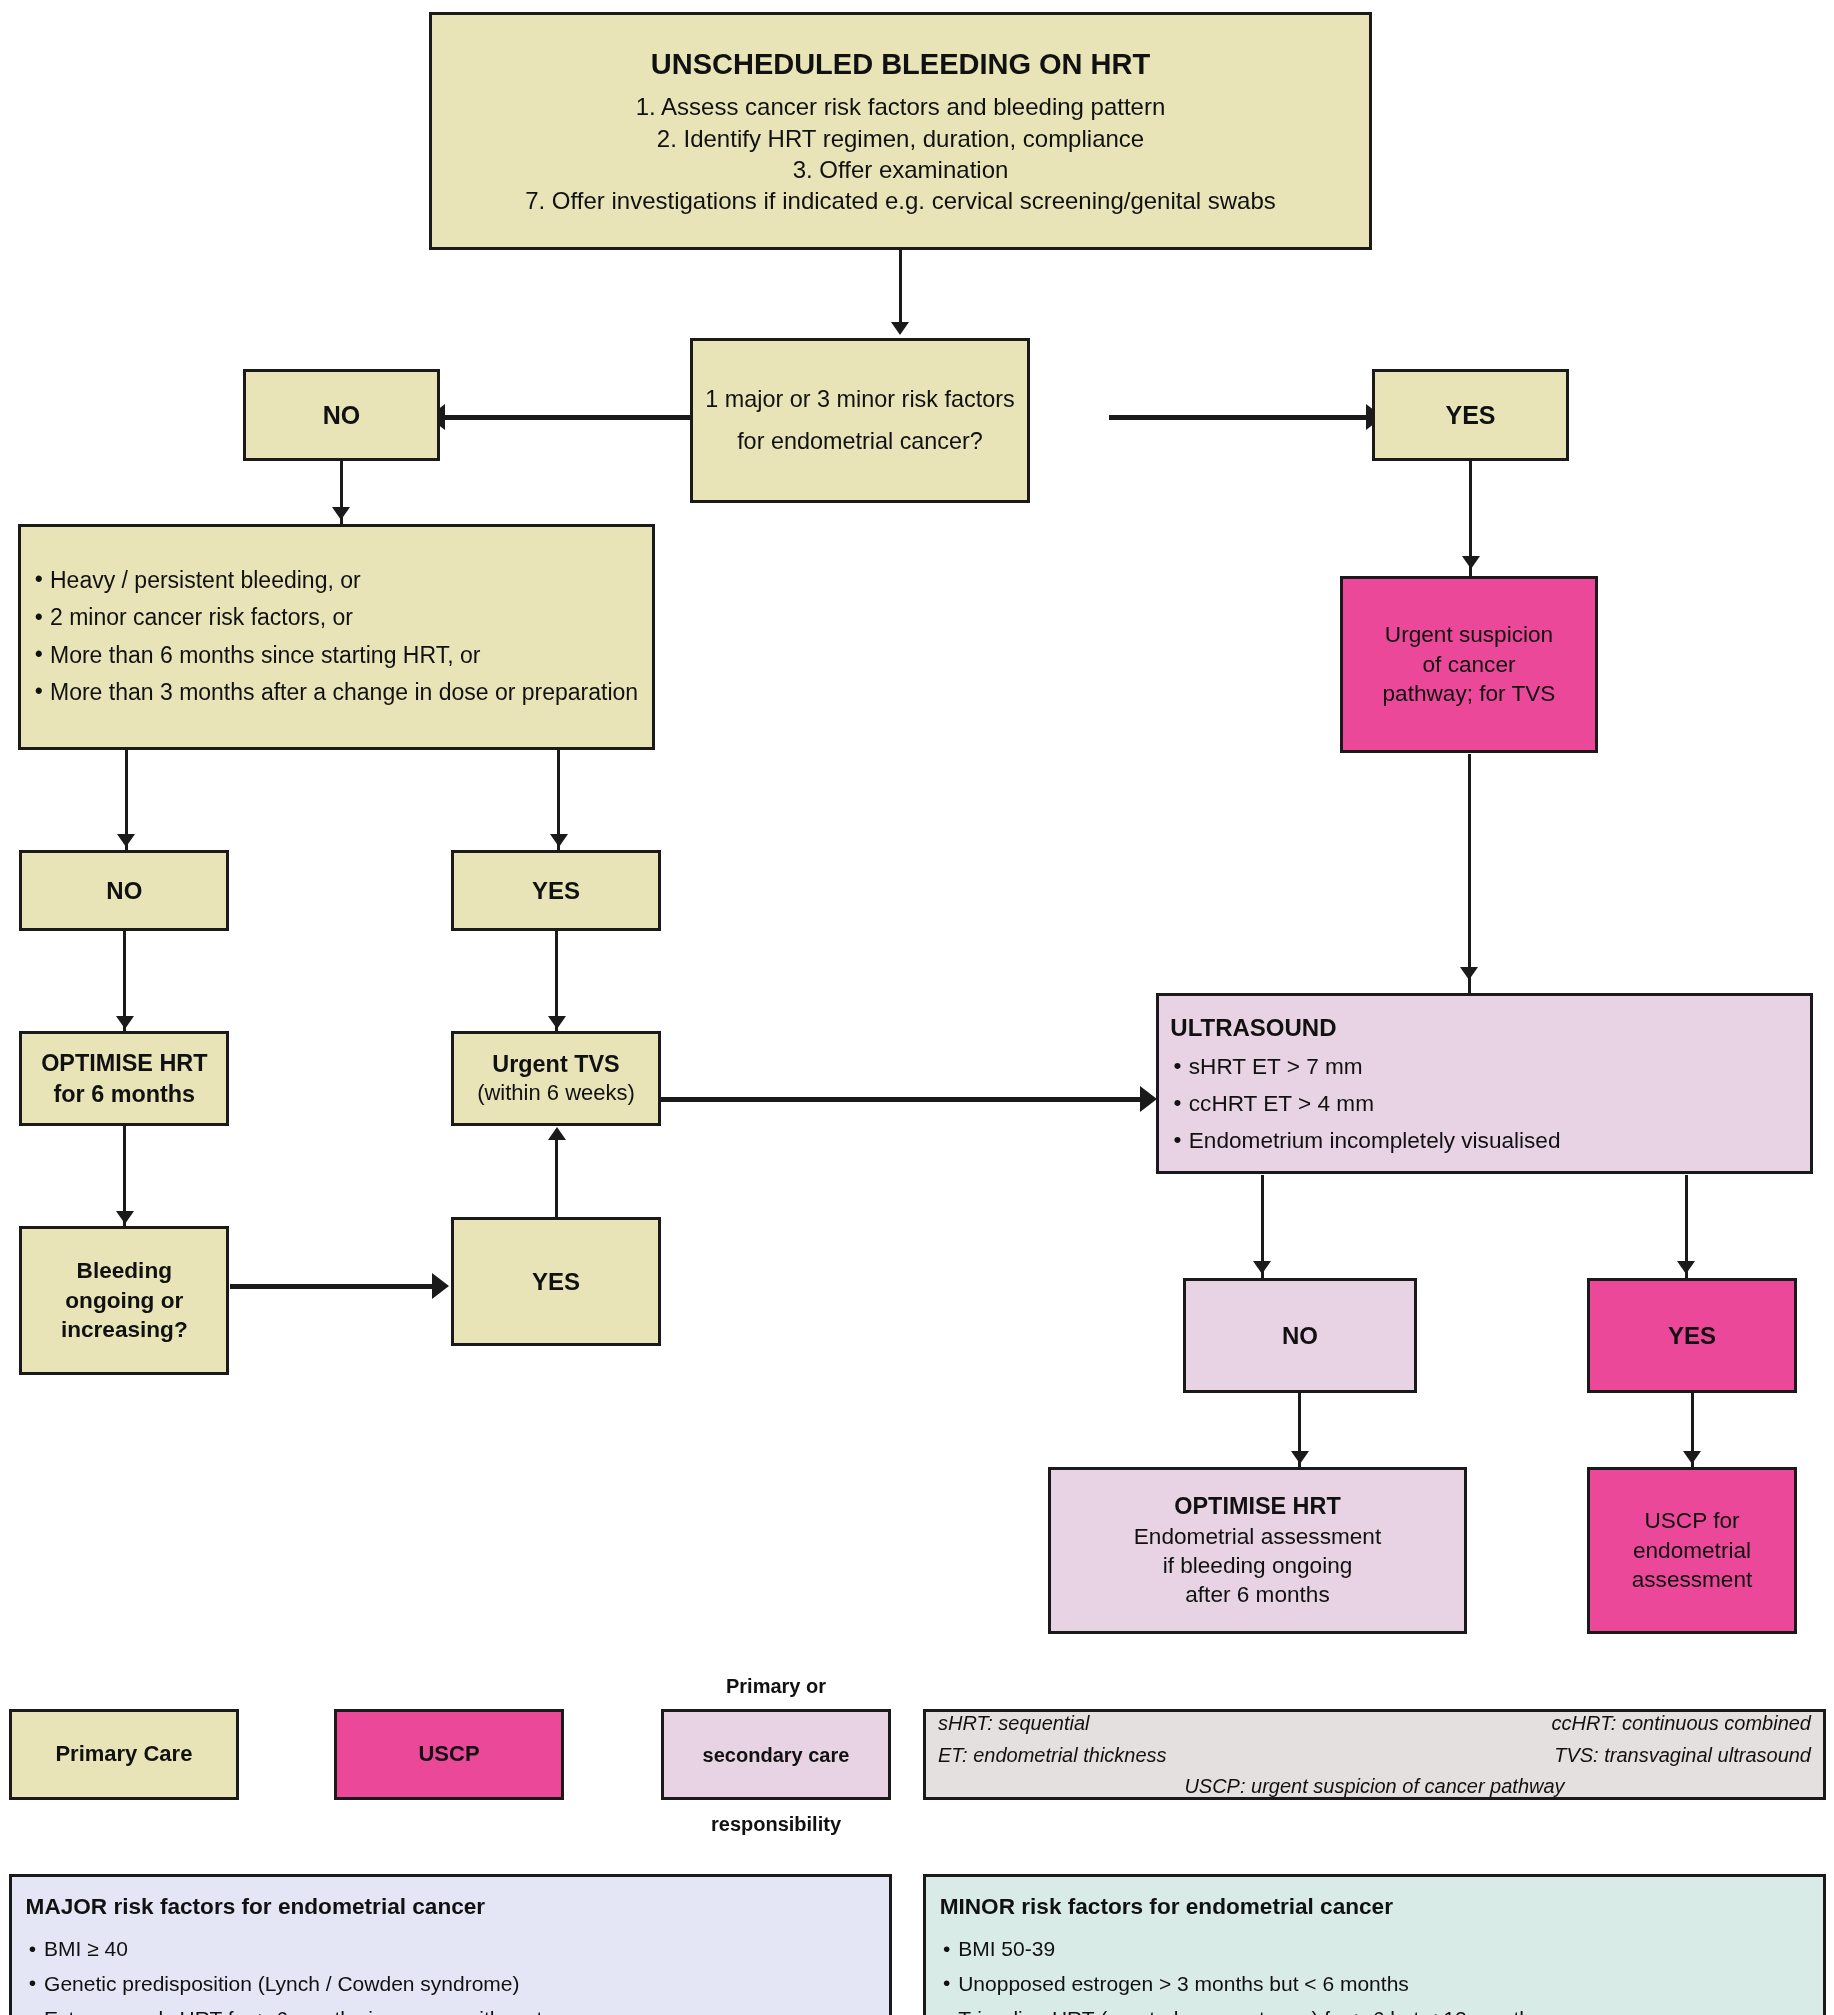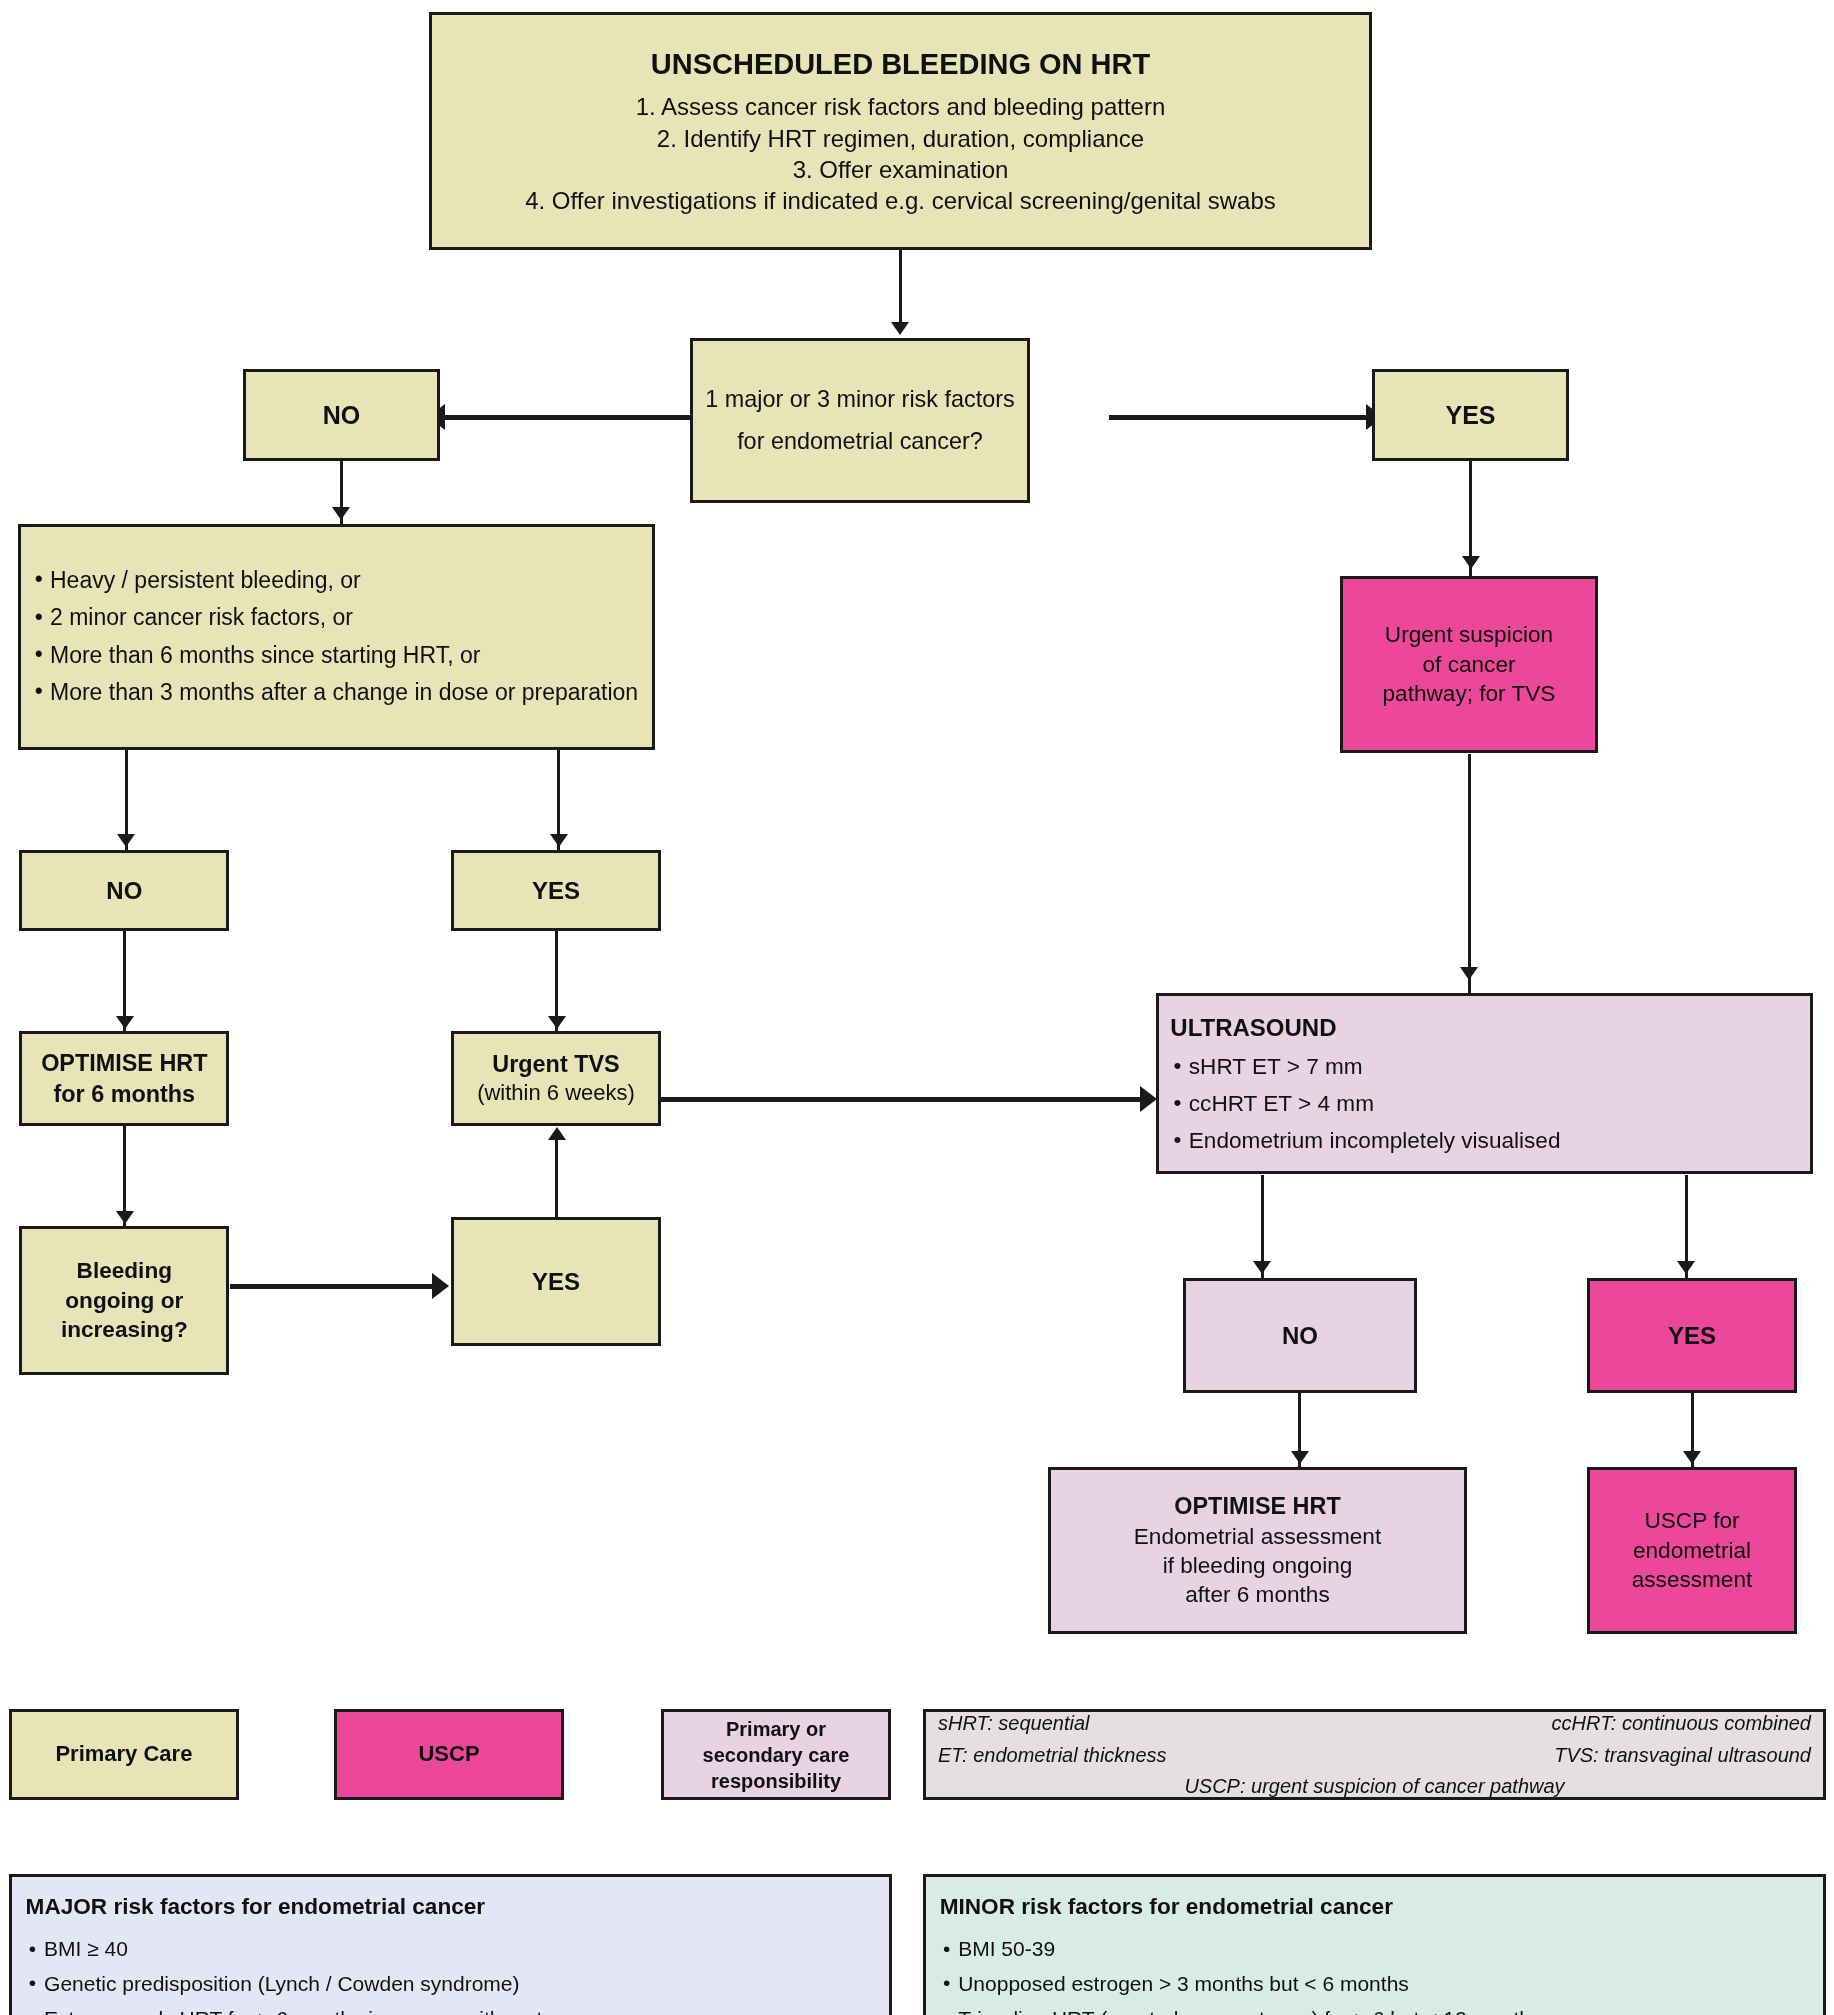--- a/index.html
+++ b/index.html
@@ -75,21 +75,21 @@
 </head>
 <body>
 
 <div id="canvas">
 
   <div class="box cream center" style="left:429px;top:12px;width:943px;height:238px;font-size:24px;padding:4px 11.3px;">
     <span class="b-ttl" style="font-size:29px;margin-bottom:8px;">UNSCHEDULED BLEEDING ON HRT</span>
     <span class="ln">1. Assess cancer risk factors and bleeding pattern</span>
     <span class="ln">2. Identify HRT regimen, duration, compliance</span>
     <span class="ln">3. Offer examination</span>
-    <span class="ln">4. Offer investigations if indicated e.g. cervical screening/genital swabs</span>
+    <span class="ln">7. Offer investigations if indicated e.g. cervical screening/genital swabs</span>
   </div>
 
   <div class="vline" style="left:899px;top:250px;height:79px;"></div>
   <div class="arrow down" style="left:891px;top:322px;"></div>
 
   <div class="box cream center" style="left:690px;top:338px;width:340px;height:165px;font-size:23.4px;padding:0 9.7px;">
     <span class="ln" style="margin-bottom:11.3px;">1 major or 3 minor risk factors</span>
     <span class="ln">for endometrial cancer?</span>
   </div>
 
@@ -224,21 +224,21 @@
   <div class="box blue center" style="left:1587px;top:1467px;width:210px;height:167px;font-size:22.6px;padding:0 4.8px;">
     <span class="ln">USCP for</span>
     <span class="ln">endometrial</span>
     <span class="ln">assessment</span>
   </div>
 
   <div class="box blue center" style="left:334px;top:1709px;width:230px;height:91px;font-size:22px;font-weight:bold;">
       <span>USCP</span>
     </div>
 
-  <div class="box pink center" style="left:661px;top:1709px;width:230px;height:91px;font-size:20px;font-weight:bold;padding:0 3.2px;">
+  <div class="box pink center" style="left:661px;top:1709px;width:230px;height:91px;font-size:20px;font-weight:bold;padding:0 3.2px;gap:43px;">
     <span class="ln">Primary or</span>
     <span class="ln">secondary care</span>
     <span class="ln">responsibility</span>
   </div>
 
   <div class="box grey center" style="left:923px;top:1709px;width:903px;height:91px;font-size:20px;padding:0 12px;">
     <div class="abbr-grid">
       <span class="c1">sHRT: sequential</span>
       <span class="c2">ccHRT: continuous combined</span>
       <span class="c1">ET: endometrial thickness</span>

